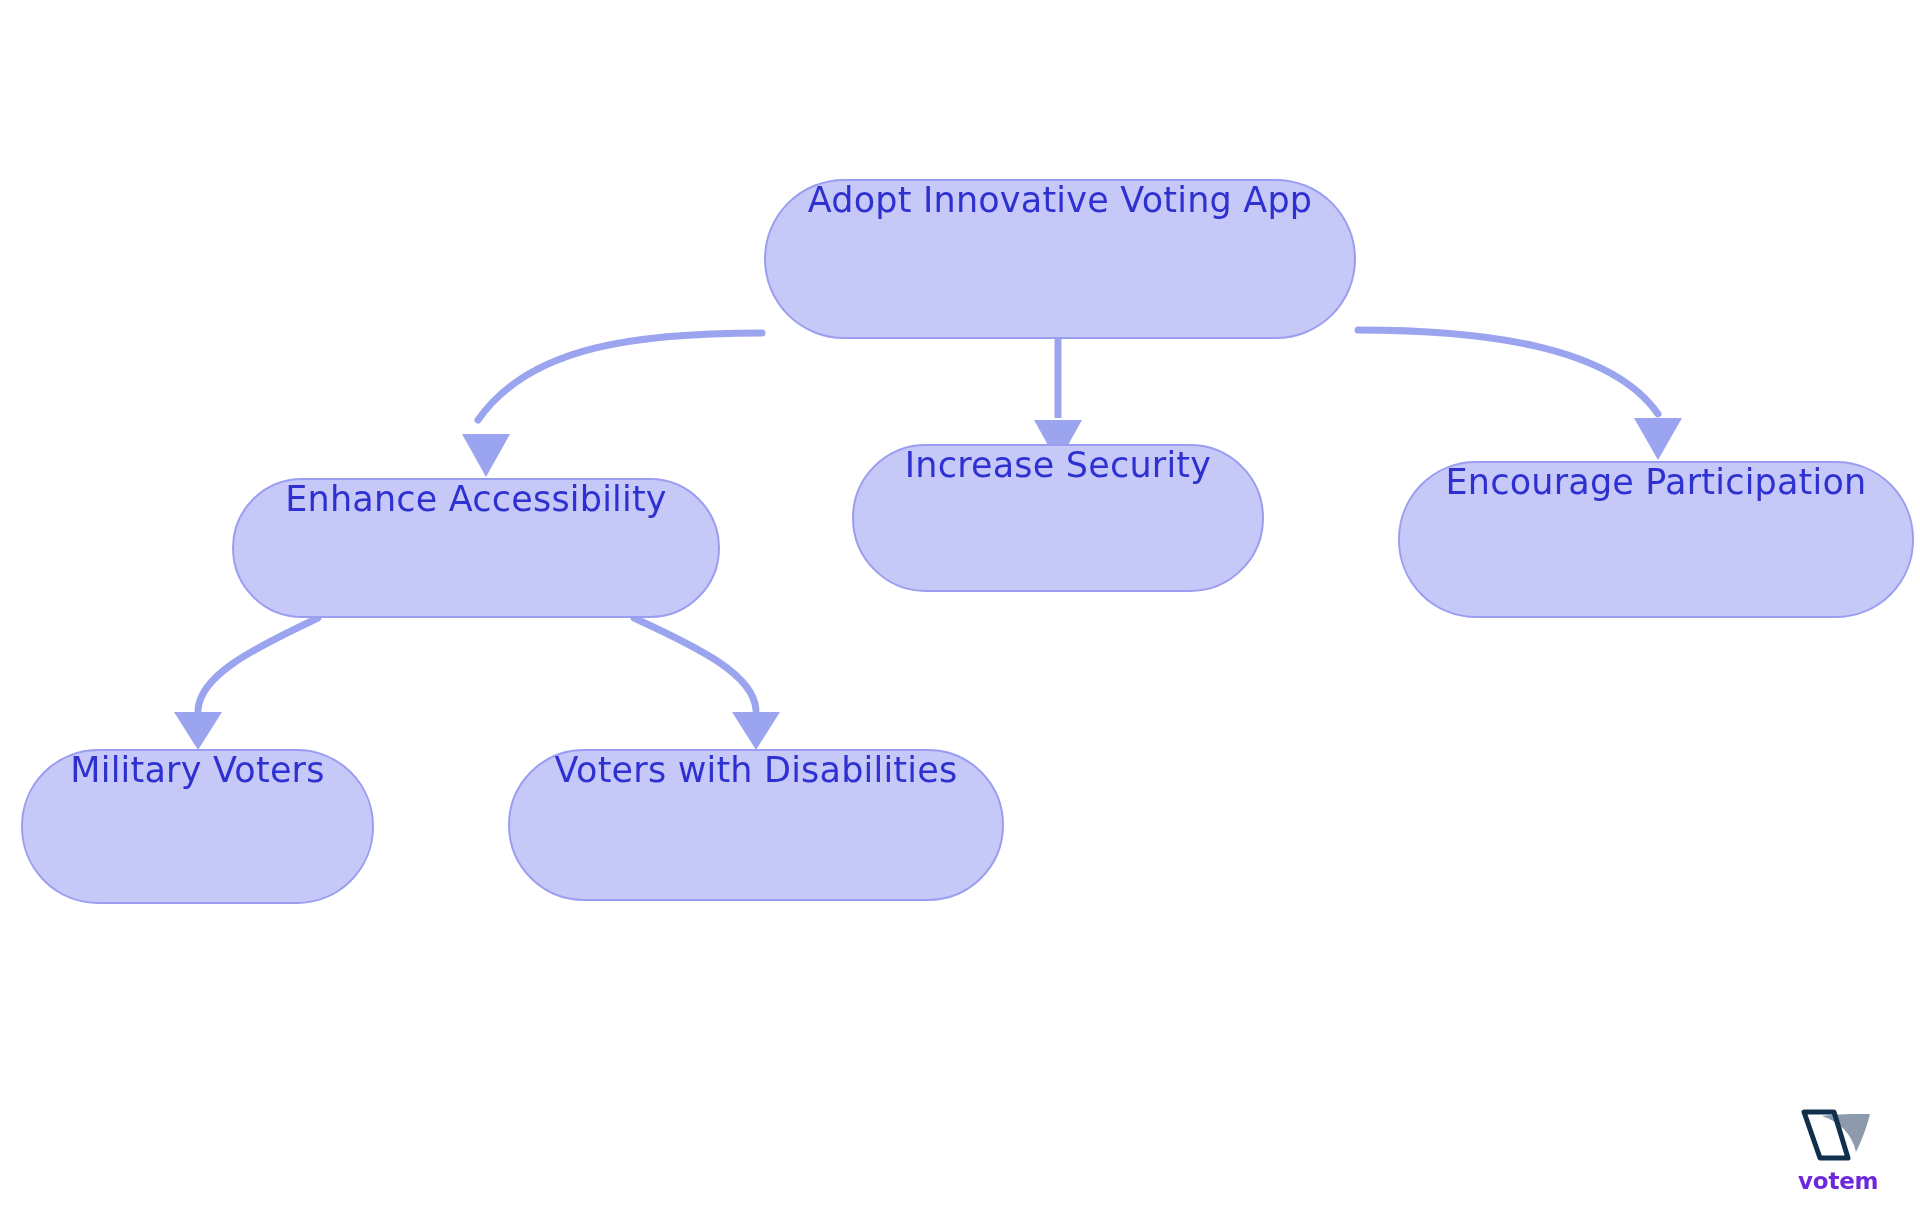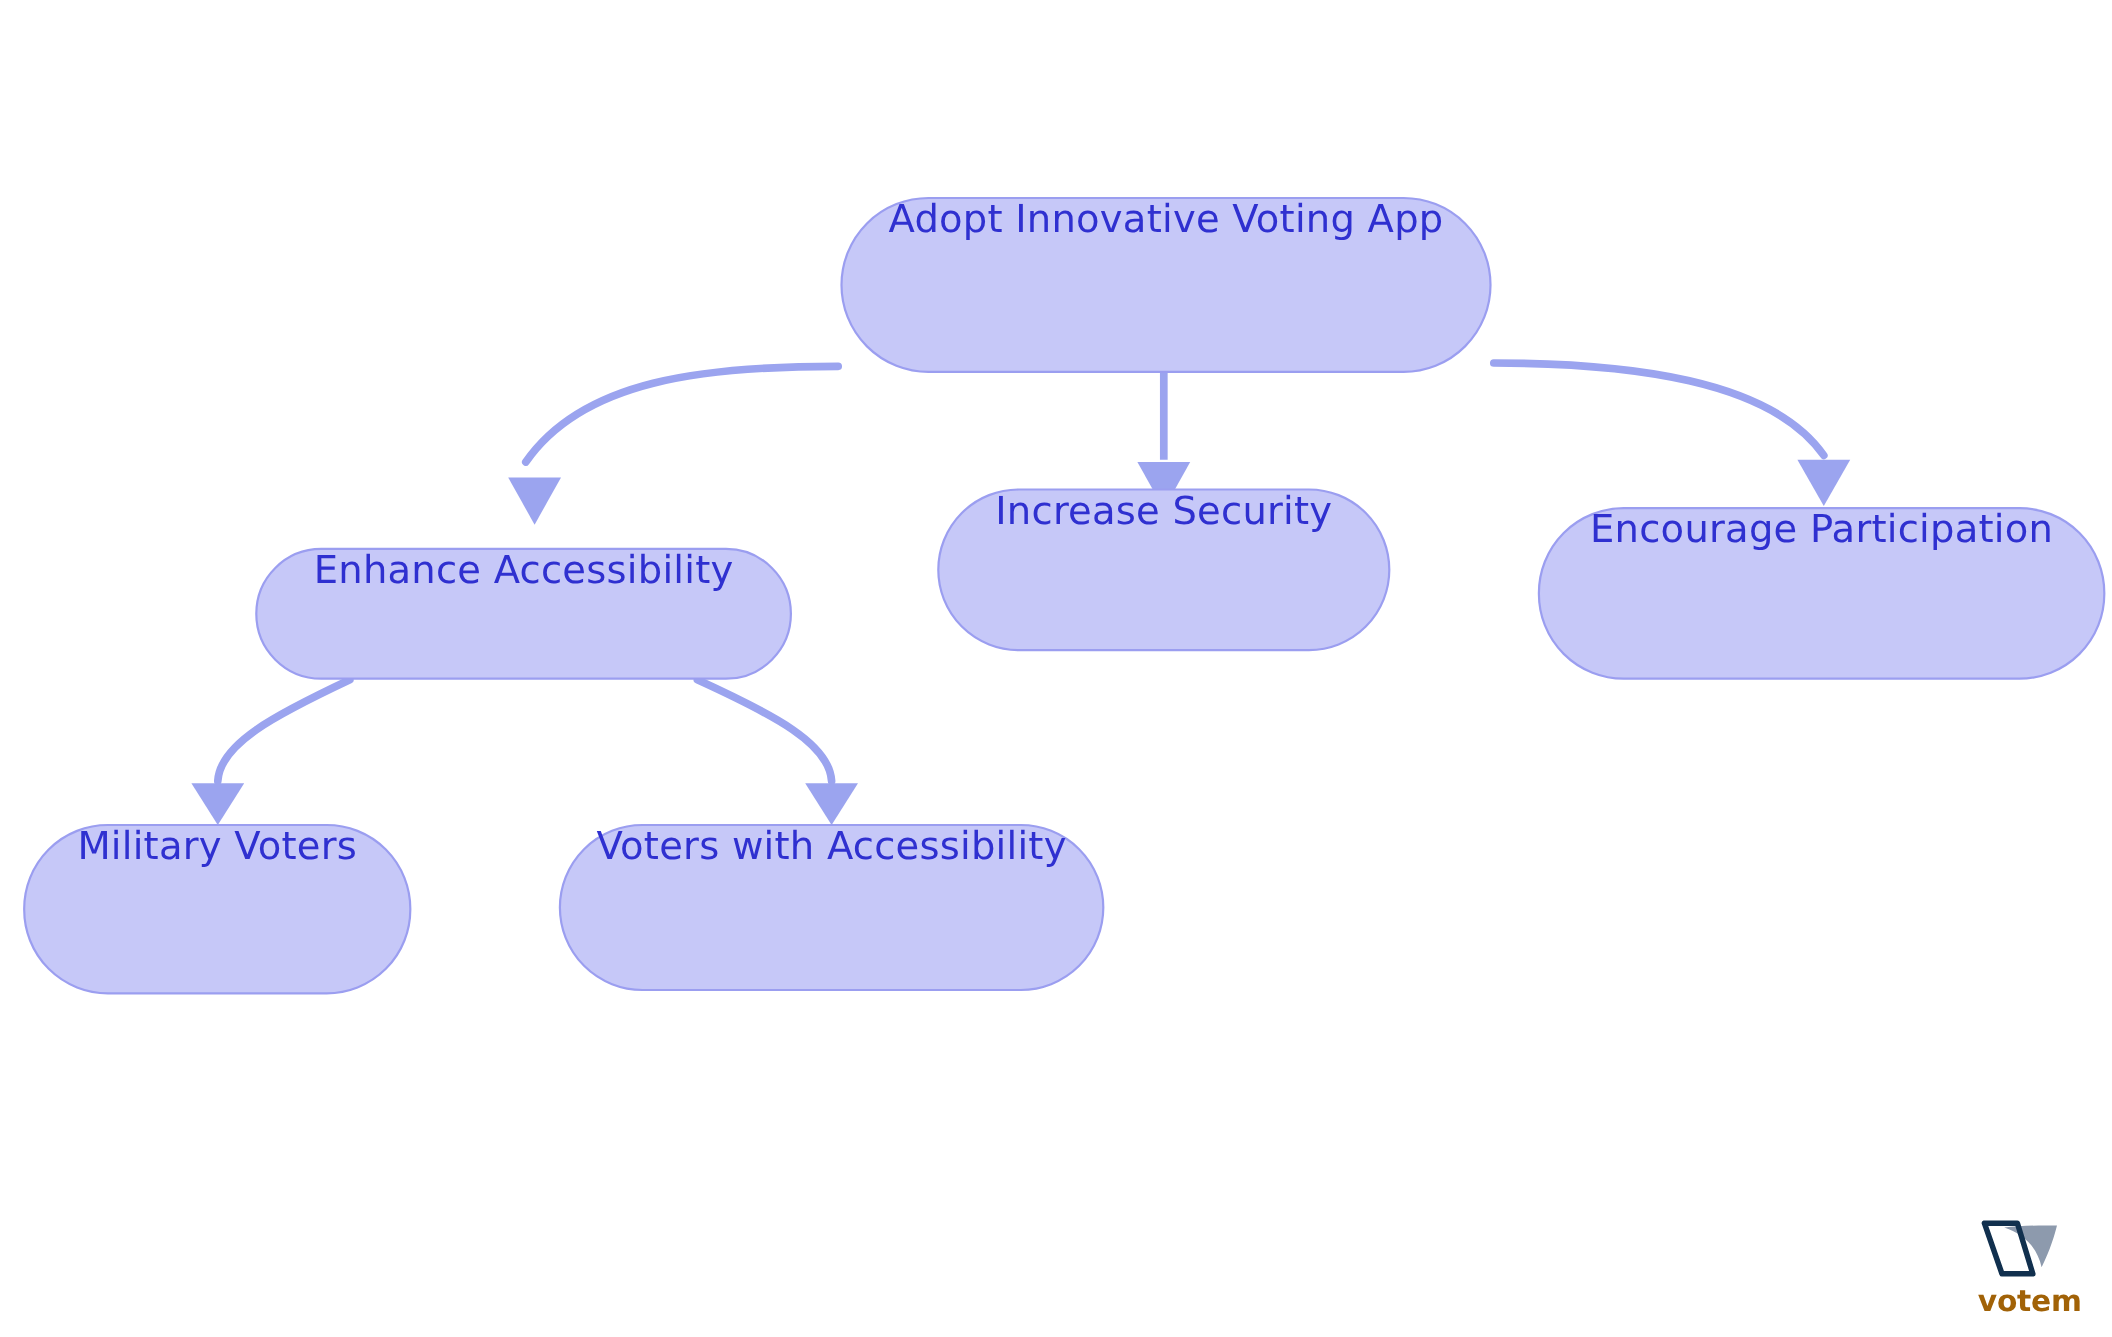--- a/index.html
+++ b/index.html
@@ -48,21 +48,21 @@
     text-align: center;
   }
 
   .node-label {
     display: block;
     padding: 0 26px;
   }
 
   
   #node-root               { left: 764px;  top: 179px; width: 592px;  height: 160px; border-radius: 80px; }
-  #node-accessibility      { left: 232px;  top: 478px; width: 488px;  height: 120px; border-radius: 70px; margin-top: 20px; }
+  #node-accessibility      { left: 232px;  top: 478px; width: 488px;  height: 140px; border-radius: 70px; }
   #node-security           { left: 852px;  top: 444px; width: 412px;  height: 148px; border-radius: 74px; }
   #node-participation      { left: 1398px; top: 461px; width: 516px;  height: 157px; border-radius: 78px; }
   #node-military           { left: 21px;   top: 749px; width: 353px;  height: 155px; border-radius: 77px; }
   #node-disabilities       { left: 508px;  top: 749px; width: 496px;  height: 152px; border-radius: 76px; }
 
   
   #votem-logo {
     position: absolute;
     left: 1798px;
     top: 1106px;
@@ -71,23 +71,23 @@
   }
   #votem-mark {
     display: block;
     width: 72px;
     height: 58px;
     margin-left: 2px;
   }
   #votem-wordmark {
     display: block;
     margin-top: 4px;
-    font-size: 27px;
+    font-size: 23px;
     font-weight: 700;
-    color: #a16207;
+    color: #6d28d9;
     letter-spacing: -0.2px;
     font-family: "DejaVu Sans", "Liberation Sans", sans-serif;
   }
 </style>
 </head>
 <body>
 
 <div id="canvas">
 
   <svg class="edge-layer" viewBox="0 0 1920 1215" width="1920" height="1215" xmlns="http://www.w3.org/2000/svg">
@@ -137,21 +137,21 @@
 
   <div class="node" id="node-participation">
     <span class="node-label">Encourage Participation</span>
   </div>
 
   <div class="node" id="node-military">
     <span class="node-label">Military Voters</span>
   </div>
 
   <div class="node" id="node-disabilities">
-    <span class="node-label">Voters with Accessibility</span>
+    <span class="node-label">Voters with Disabilities</span>
   </div>
 
   <div id="votem-logo">
     <svg id="votem-mark" viewBox="0 0 72 58" xmlns="http://www.w3.org/2000/svg">
 
       <path d="M 22 10 C 40 16, 52 28, 56 46 C 64 30, 68 16, 70 8 C 56 8, 36 8, 22 10 Z" fill="#8d9aad"></path>
 
       <path d="M 4 6 L 34 6 L 48 52 L 20 52 Z" fill="none" stroke="#11304e" stroke-width="5" stroke-linejoin="round"></path>
     </svg>
     <span id="votem-wordmark">votem</span>

